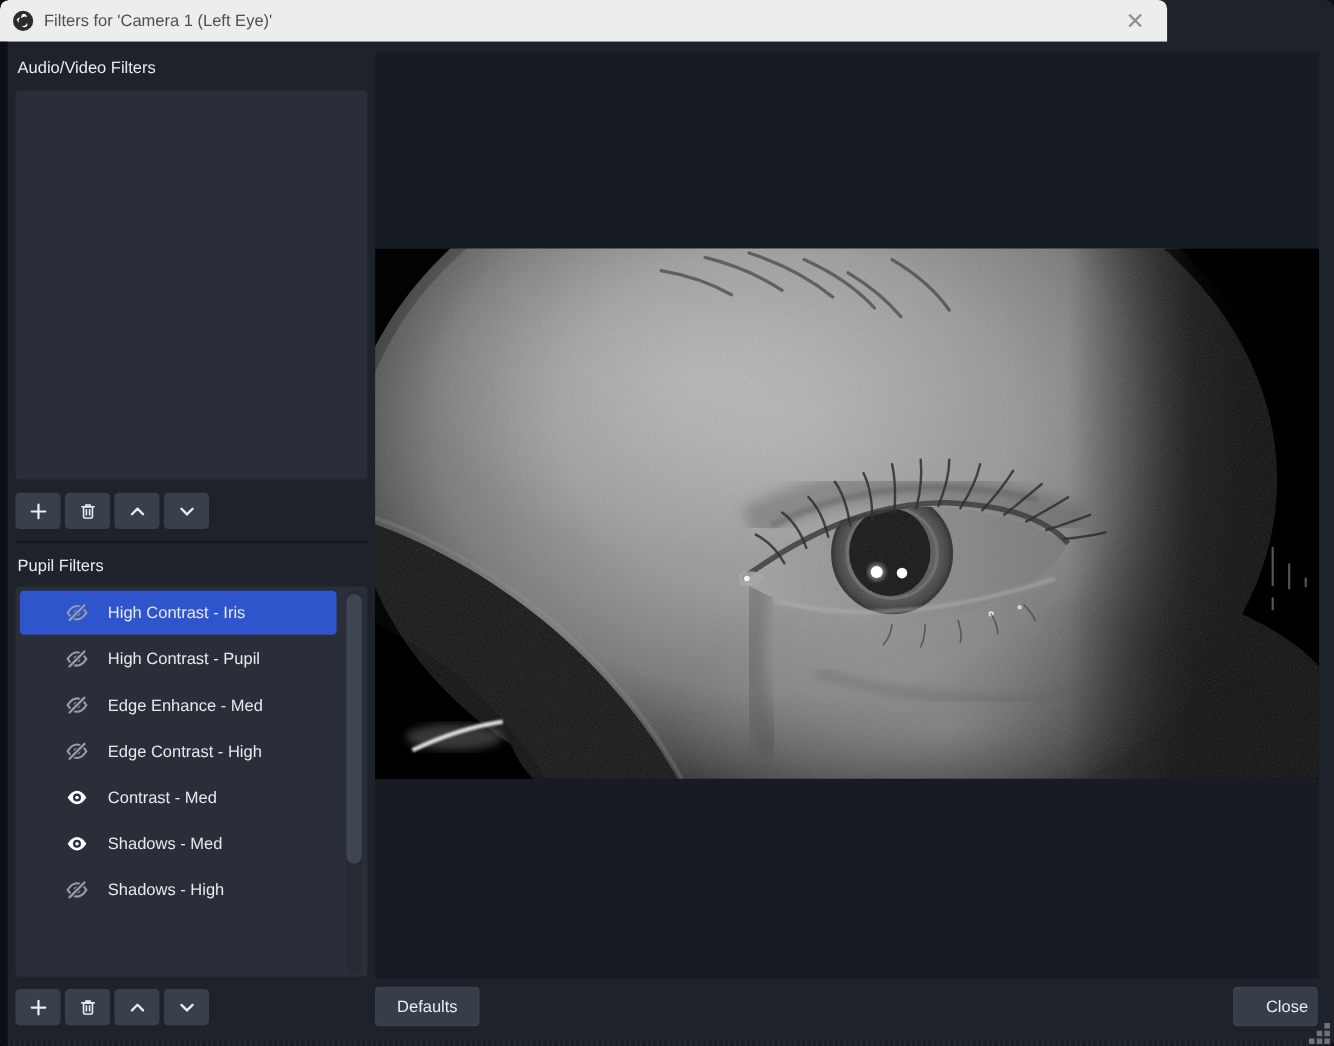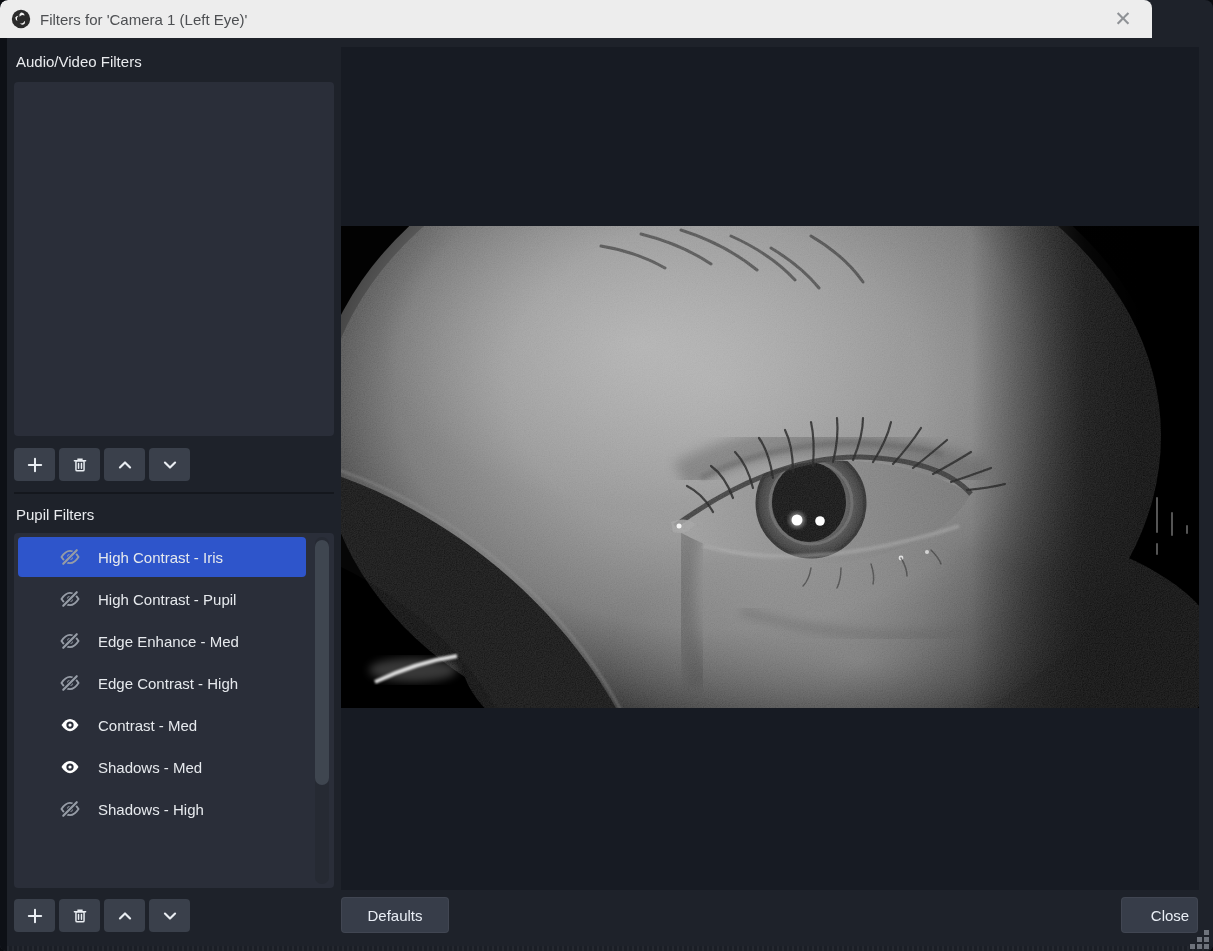--- a/index.html
+++ b/index.html
@@ -1,20 +1,20 @@
 <!DOCTYPE html>
 <html><head>
 <meta charset="utf-8">
 <style>
   html,body{margin:0;padding:0;background:#0a0c10;}
   *{box-sizing:border-box;font-family:"Liberation Sans","DejaVu Sans",sans-serif;}
   .window{position:relative;width:1213px;height:951px;overflow:hidden;background:#1e222a;border-radius:8px 8px 6px 6px;}
 
   
-  .titlebar{position:absolute;left:0;top:0;width:1152px;height:38px;background:#ededed;
+  .titlebar{position:absolute;left:0;top:0;width:1061px;height:38px;background:#ededed;
     border-radius:8px 8px 0 0;display:flex;align-items:center;}
   .titlebar .logo{width:20px;height:20px;margin-left:11px;flex:0 0 auto;}
   .titlebar .title{margin-left:9px;font-size:15px;color:#4d4f52;}
   .titlebar .close-btn{position:absolute;right:8px;top:0;width:42px;height:38px;display:flex;
     align-items:center;justify-content:center;color:#8f9296;font-size:21px;cursor:default;}
 
   
   .body-bg{position:absolute;left:0;top:38px;width:1213px;height:913px;background:#1e222a;border-radius:0 0 6px 6px;}
   .left-strip{position:absolute;left:0;top:38px;width:7px;height:913px;background:#0d1016;border-radius:0 0 0 6px;}
   .bottom-strip{position:absolute;left:7px;bottom:0;width:1206px;height:5px;
@@ -43,21 +43,21 @@
   .scroll-track{position:absolute;right:5px;top:4px;width:14px;height:347px;background:#262a33;border-radius:7px;}
   .scroll-thumb{position:absolute;right:5px;top:7px;width:14px;height:245px;background:#3f4650;border-radius:7px;}
 
   
   .preview-panel{position:absolute;left:341px;top:47px;width:858px;height:843px;background:#171b23;}
   .video{position:absolute;left:0;top:179px;width:858px;height:482px;}
 
   
   .push-btn{position:absolute;height:36px;background:#373d49;border:1px solid rgba(255,255,255,.05);
     border-radius:4px;color:#e9eef5;font-size:15px;padding:0;}
-  .defaults-btn{left:341px;top:897px;width:108px;}
+  .defaults-btn{left:341px;top:897px;width:95px;}
   .close-dialog-btn{left:1121px;top:897px;width:77px;padding-left:21px;}
 
   
   .grip{position:absolute;right:4px;bottom:2px;width:20px;height:20px;}
   .grip i{position:absolute;width:5px;height:5px;background:#6e737c;}
 </style>
 </head>
 <body>
 
 <div class="window">

